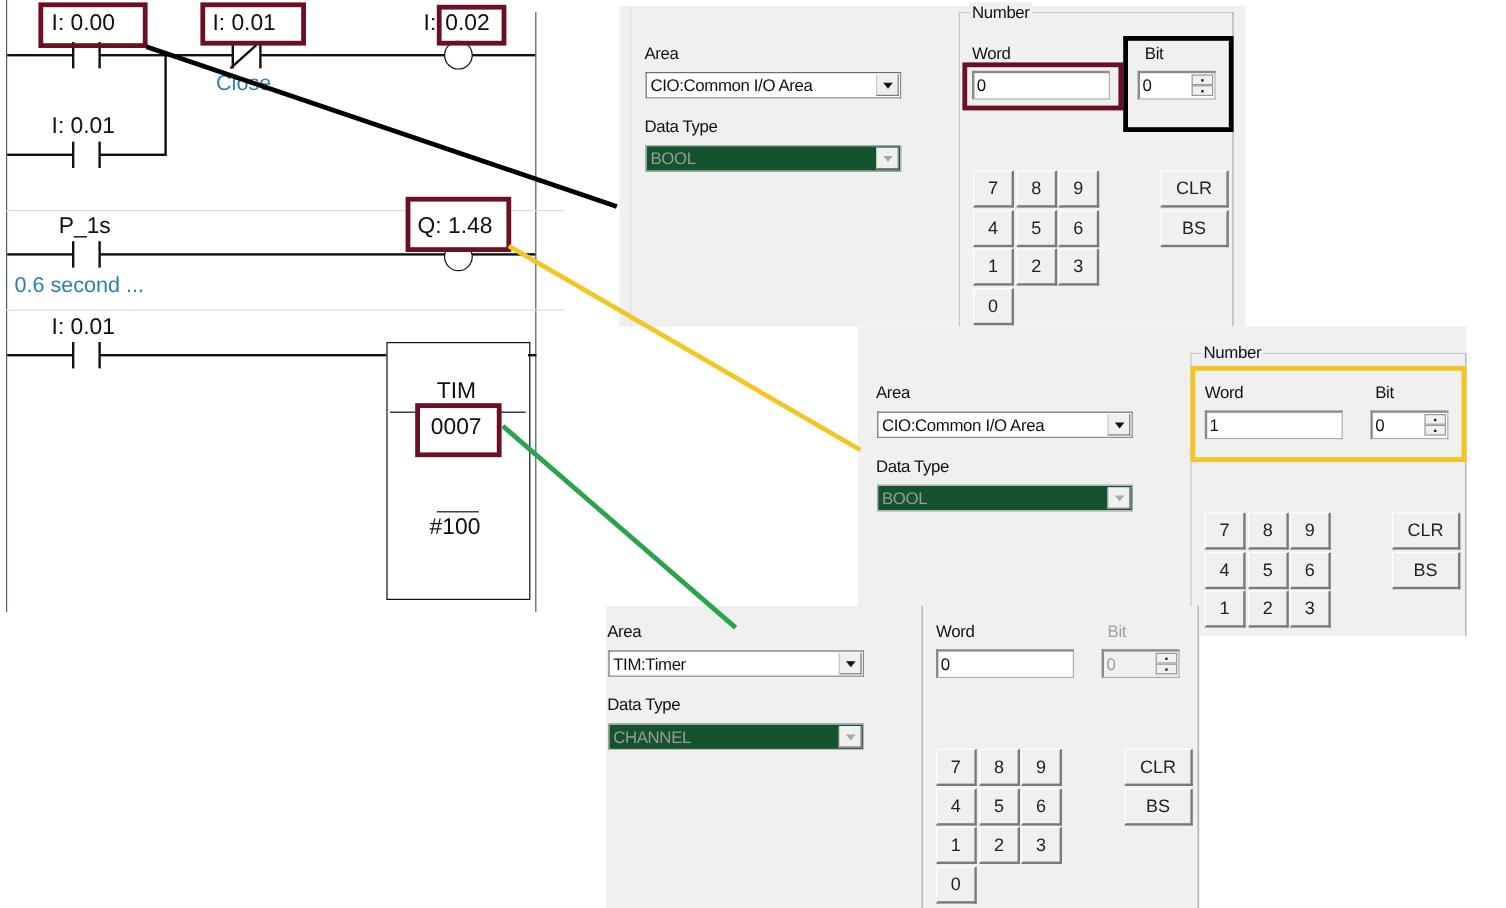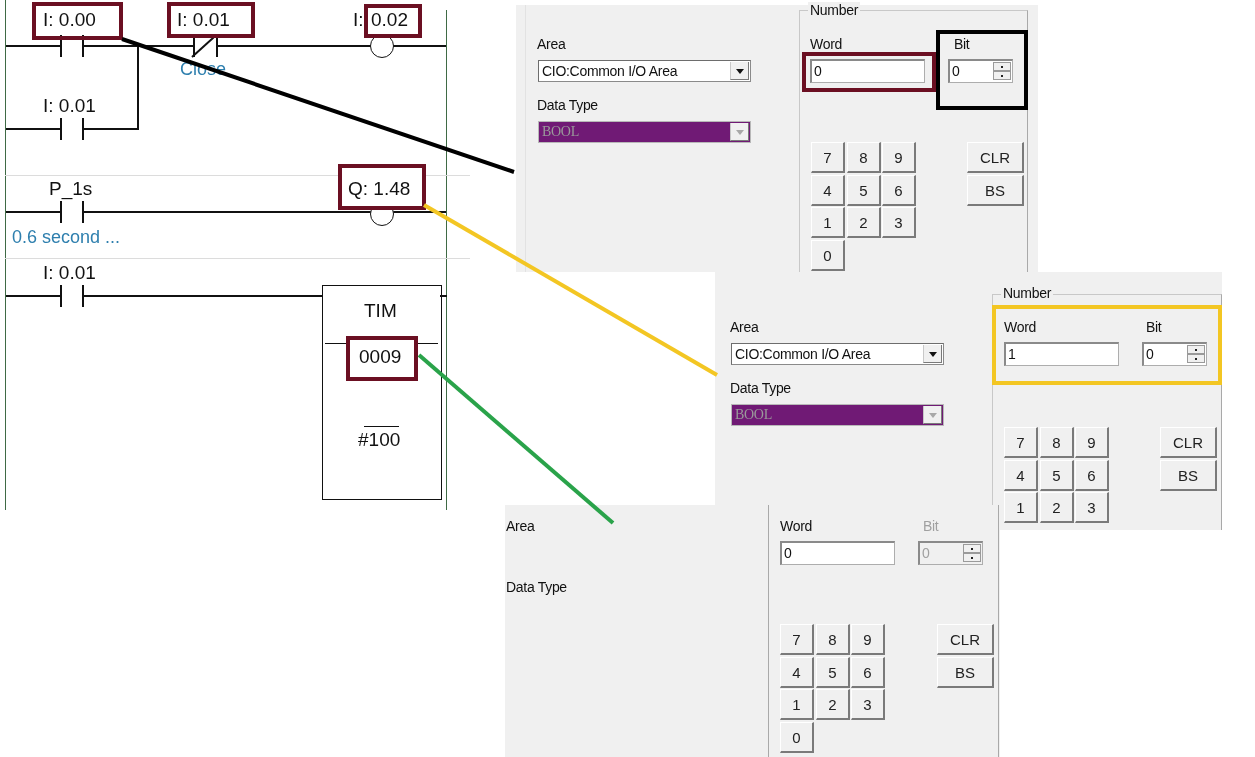--- a/index.html
+++ b/index.html
@@ -15,21 +15,21 @@
   .lbl{position:absolute;font-size:19px;color:#111;white-space:nowrap;}
   .cmt{position:absolute;font-size:18px;color:#2e7fae;white-space:nowrap;}
   .coil{position:absolute;width:22px;height:22px;border:1.5px solid #111;border-radius:50%;background:#fff;}
   .hl-red{position:absolute;border:4px solid #6b0f22;box-sizing:border-box;}
   .timbox{position:absolute;border:1.5px solid #111;background:#fff;}
   
   .panel{position:absolute;background:#f0f0f0;font-family:"Liberation Sans",sans-serif;color:#111;}
   .plabel{position:absolute;font-size:14px;color:#111;white-space:nowrap;letter-spacing:-0.3px;}
   .plabel.dis{color:#a0a0a0;}
   .combo{position:absolute;height:22px;background:#fff;border:1px solid #8a8a8a;border-top-color:#6d6d6d;border-left-color:#6d6d6d;box-sizing:border-box;font-size:14px;line-height:20px;padding-left:3px;letter-spacing:-0.3px;}
-  .combo.dis{background:#701a75;color:#9a9a9a;border-color:#b8b8b8;font-family:Liberation Serif, serif;}
+  .combo.dis{background:#14532d;color:#9a9a9a;border-color:#b8b8b8;}
   .combo .arr{position:absolute;right:1px;top:1px;width:19px;height:18px;background:#f0f0f0;border-left:1px solid #c8c8c8;border-right:1px solid #7a7a7a;border-bottom:1px solid #7a7a7a;box-sizing:border-box;}
   .combo .arr::after{content:"";position:absolute;left:5px;top:7px;border-left:4px solid transparent;border-right:4px solid transparent;border-top:5px solid #111;}
   .combo.dis .arr::after{border-top-color:#a8a8a8;}
   .txt{position:absolute;height:24px;background:#fff;border:1px solid #adadad;border-top:2px solid #8a8a8a;border-left:2px solid #8a8a8a;box-sizing:border-box;font-size:14px;line-height:20px;padding-left:2px;}
   .spin{position:absolute;height:24px;background:#fff;border:1px solid #adadad;border-top:2px solid #8a8a8a;border-left:2px solid #8a8a8a;box-sizing:border-box;font-size:14px;line-height:20px;padding-left:2px;}
   .spin.dis{background:#f0f0f0;color:#a0a0a0;}
   .spin .sbtn{position:absolute;right:1px;width:18px;height:9px;background:#f0f0f0;border:1px solid #9a9a9a;box-sizing:border-box;}
   .spin .up{top:1px;}
   .spin .dn{top:10px;}
   .spin .up::after{content:"";position:absolute;left:7px;top:3px;width:2px;height:2px;background:#222;}
@@ -90,24 +90,24 @@
   <div class="abs" style="left:340px;top:166px;width:84px;height:42px;background:#fff;"></div>
   <div class="lbl" style="left:348px;top:178px;">Q: 1.48</div>
   <div class="hl-red" style="left:338px;top:164px;width:88px;height:46px;"></div>
 
   <div class="wire" style="left:6px;top:295px;width:317px;"></div>
   <div class="contact-bar" style="left:60px;top:285px;"></div>
   <div class="contact-bar" style="left:82px;top:285px;"></div>
   <div class="abs" style="left:62px;top:294px;width:20px;height:4px;background:#fff;"></div>
   <div class="lbl" style="left:43px;top:262px;">I: 0.01</div>
   <div class="timbox" style="left:322px;top:285px;width:118px;height:213px;"></div>
-  <div class="lbl" style="left:364px;top:300px;">TIM</div>
+  <div class="lbl" style="left:364px;top:316px;">TIM</div>
   <div class="abs" style="left:325px;top:343px;width:113px;height:1px;background:#111;"></div>
   <div class="abs" style="left:350px;top:338px;width:64px;height:40px;background:#fff;"></div>
-  <div class="lbl" style="left:359px;top:346px;">0009</div>
+  <div class="lbl" style="left:359px;top:346px;">0007</div>
   <div class="hl-red" style="left:346px;top:336px;width:72px;height:45px;"></div>
   <div class="abs" style="left:364px;top:426px;width:35px;height:1px;background:#111;"></div>
   <div class="lbl" style="left:358px;top:429px;">#100</div>
   <div class="wire" style="left:440px;top:295px;width:7px;"></div>
 </div>
 
 <div class="panel" style="left:516px;top:5px;width:522px;height:267px;">
   <div class="vsep" style="left:9px;top:0;height:267px;background:#e2e2e2;"></div>
   <div class="plabel" style="left:21px;top:31px;">Area</div>
   <div class="combo" style="left:22px;top:55px;width:213px;">
@@ -182,21 +182,29 @@
   <div class="kbtn" style="left:360px;top:188px;width:34px;height:31px;line-height:29px;">6</div>
   <div class="kbtn" style="left:289px;top:220px;width:34px;height:31px;line-height:29px;">1</div>
   <div class="kbtn" style="left:325px;top:220px;width:34px;height:31px;line-height:29px;">2</div>
   <div class="kbtn" style="left:360px;top:220px;width:34px;height:31px;line-height:29px;">3</div>
   <div class="kbtn" style="left:445px;top:155px;width:57px;height:31px;line-height:29px;">CLR</div>
   <div class="kbtn" style="left:445px;top:188px;width:57px;height:31px;line-height:29px;">BS</div>
 </div>
 
 <div class="panel" style="left:505px;top:505px;width:495px;height:252px;">
   <div class="plabel" style="left:1px;top:13px;">Area</div>
+  <div class="combo" style="left:2px;top:37px;width:213px;">
+    <span>TIM:Timer</span>
+    <div class="arr"></div>
+  </div>
   <div class="plabel" style="left:1px;top:74px;">Data Type</div>
+  <div class="combo dis" style="left:2px;top:98px;width:213px;">
+    <span>CHANNEL</span>
+    <div class="arr"></div>
+  </div>
 
   <div class="vsep" style="left:263px;top:0;height:252px;"></div>
   <div class="vsep" style="left:493px;top:0;height:252px;"></div>
 
   <div class="plabel" style="left:275px;top:13px;">Word</div>
   <div class="txt" style="left:275px;top:36px;width:115px;">0</div>
   <div class="plabel dis" style="left:418px;top:13px;">Bit</div>
   <div class="spin dis" style="left:413px;top:36px;width:65px;">
     <span>0</span>
     <div class="sbtn up"></div>

